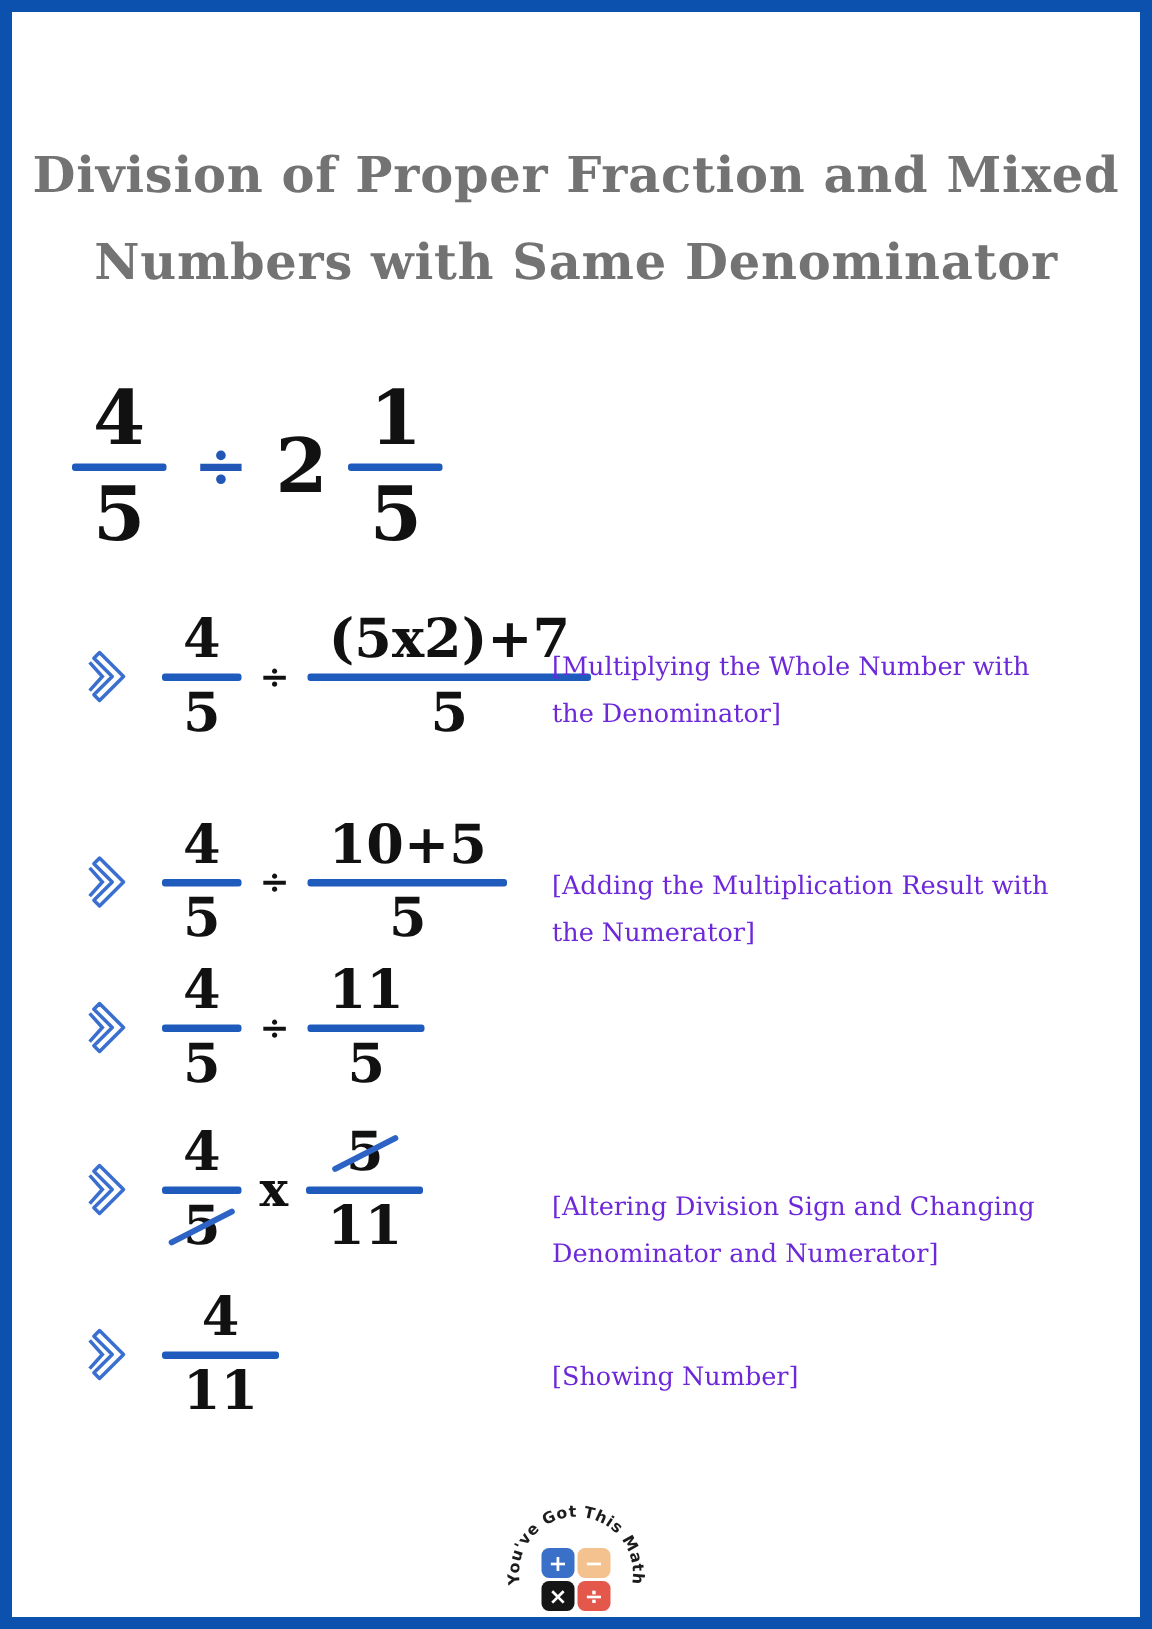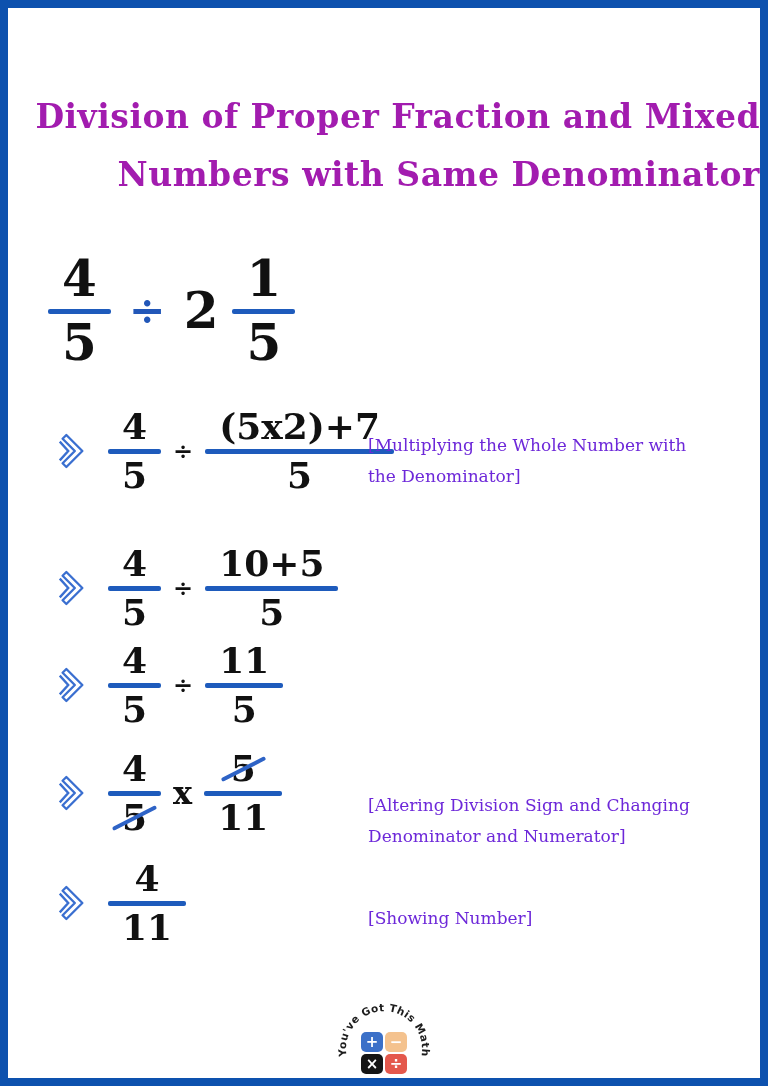--- a/index.html
+++ b/index.html
@@ -3,23 +3,23 @@
 <meta charset="utf-8">
 <style>
   * { margin:0; padding:0; box-sizing:border-box; }
   body { background:#888; font-family:"Liberation Sans", sans-serif; }
   .page{
     position:relative; width:768px; height:1086px; margin:0 auto;
     background:#ffffff; border:8px solid #0d51ae; overflow:hidden;
   }
   
   .title{
-    position:absolute; top:80px; left:0; width:752px; text-align:right;
-    font-family:"DejaVu Serif", serif; font-weight:700;
-    font-size:33px; line-height:1.75; color:#a21caf; letter-spacing:.5px;
+    position:absolute; top:80px; left:0; width:752px; text-align:center;
+    font-family:"DejaVu Serif", serif; font-weight:700;
+    font-size:33px; line-height:1.75; color:#737373; letter-spacing:.5px;
   }
   
   .fraction{ display:inline-flex; flex-direction:column; align-items:center; }
   .fraction .digit{
     font-family:"DejaVu Serif", serif; font-weight:700; color:#111;
     line-height:1.05; padding:0 14px; white-space:nowrap;
   }
   .fraction .bar{
     align-self:stretch; height:5px; background:#1e5bbc; border-radius:2px; margin:3px 0;
   }
@@ -133,20 +133,21 @@
       <span class="bar"></span>
       <span class="digit">5</span>
     </span>
     <span class="op-step">÷</span>
     <span class="fraction small-f">
       <span class="digit">10+5</span>
       <span class="bar"></span>
       <span class="digit">5</span>
     </span>
   </div>
+  <div class="note" style="top:568px">[Adding the Multiplication Result with the Numerator]</div>
 
   <div class="step" style="top:634px">
     <span class="chev">
       <svg viewBox="0 0 34 44" width="32" height="42">
         <polyline points="4,12 13,22 4,32" fill="none" stroke="#3a6fd0" stroke-width="2.5"></polyline>
         <path d="M11,5 L28,22 L11,39 L7,35 L20,22 L7,9 Z" fill="#fff" stroke="#3a6fd0" stroke-width="2.5" stroke-linejoin="round"></path>
       </svg>
     </span>
     <span class="fraction small-f">
       <span class="digit">4</span>

